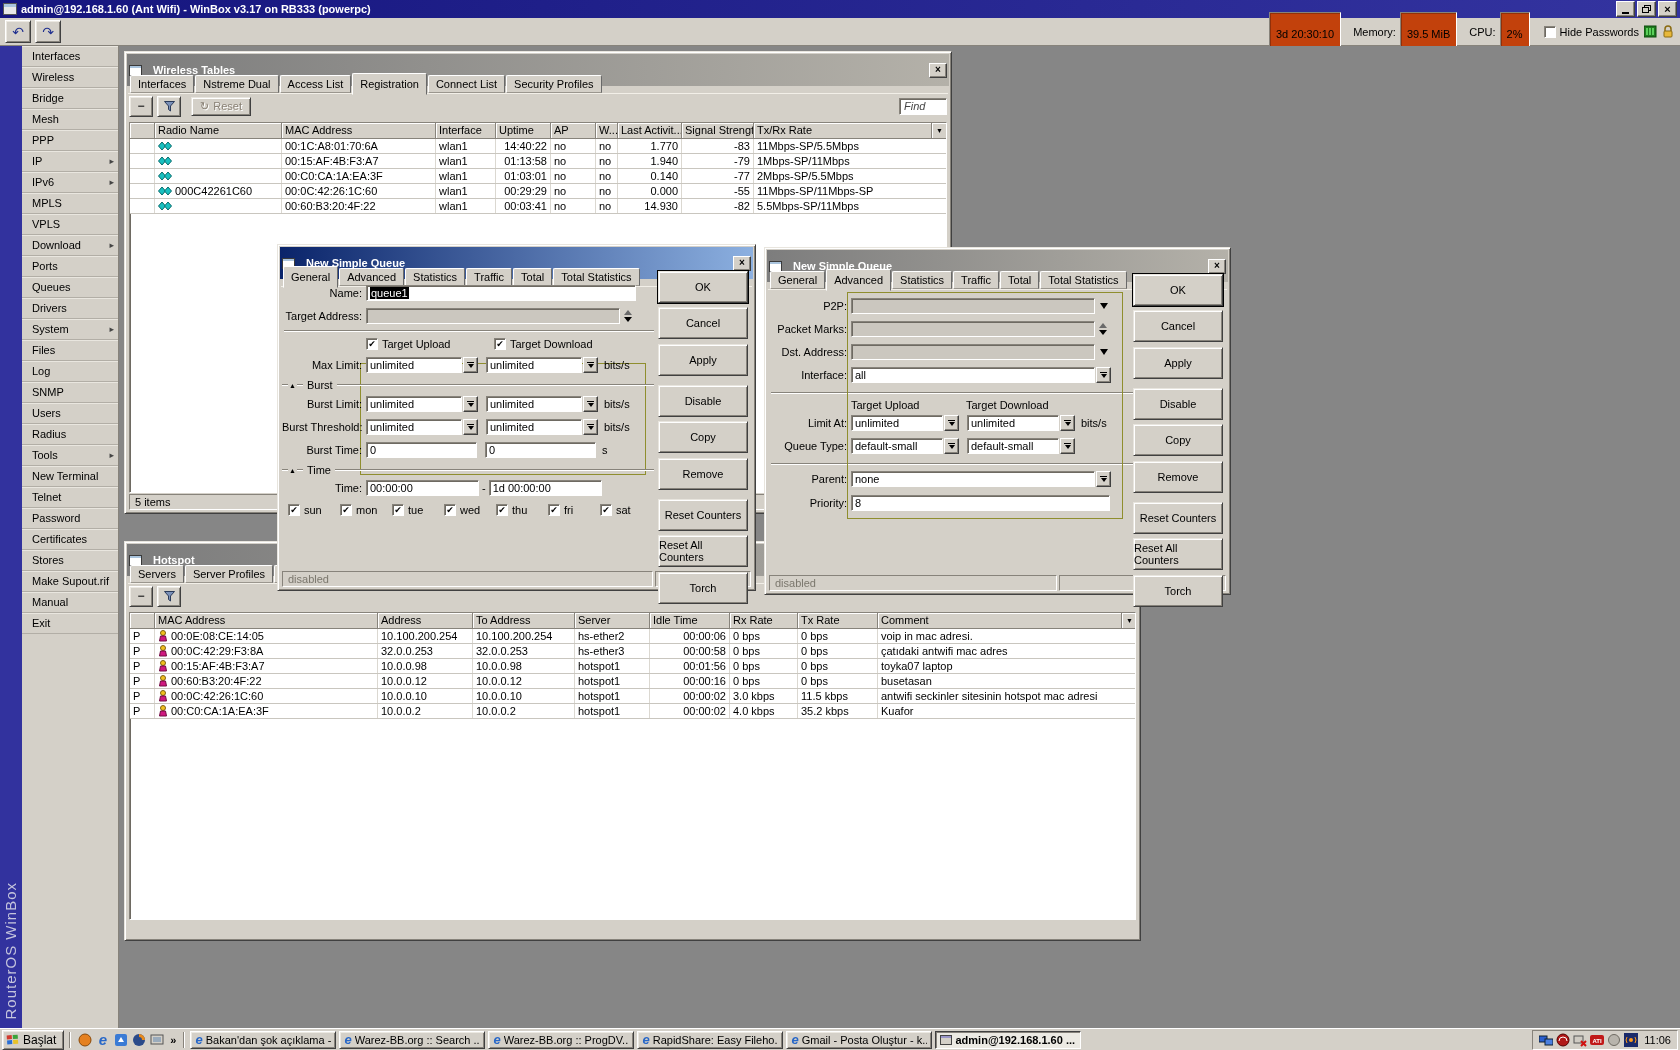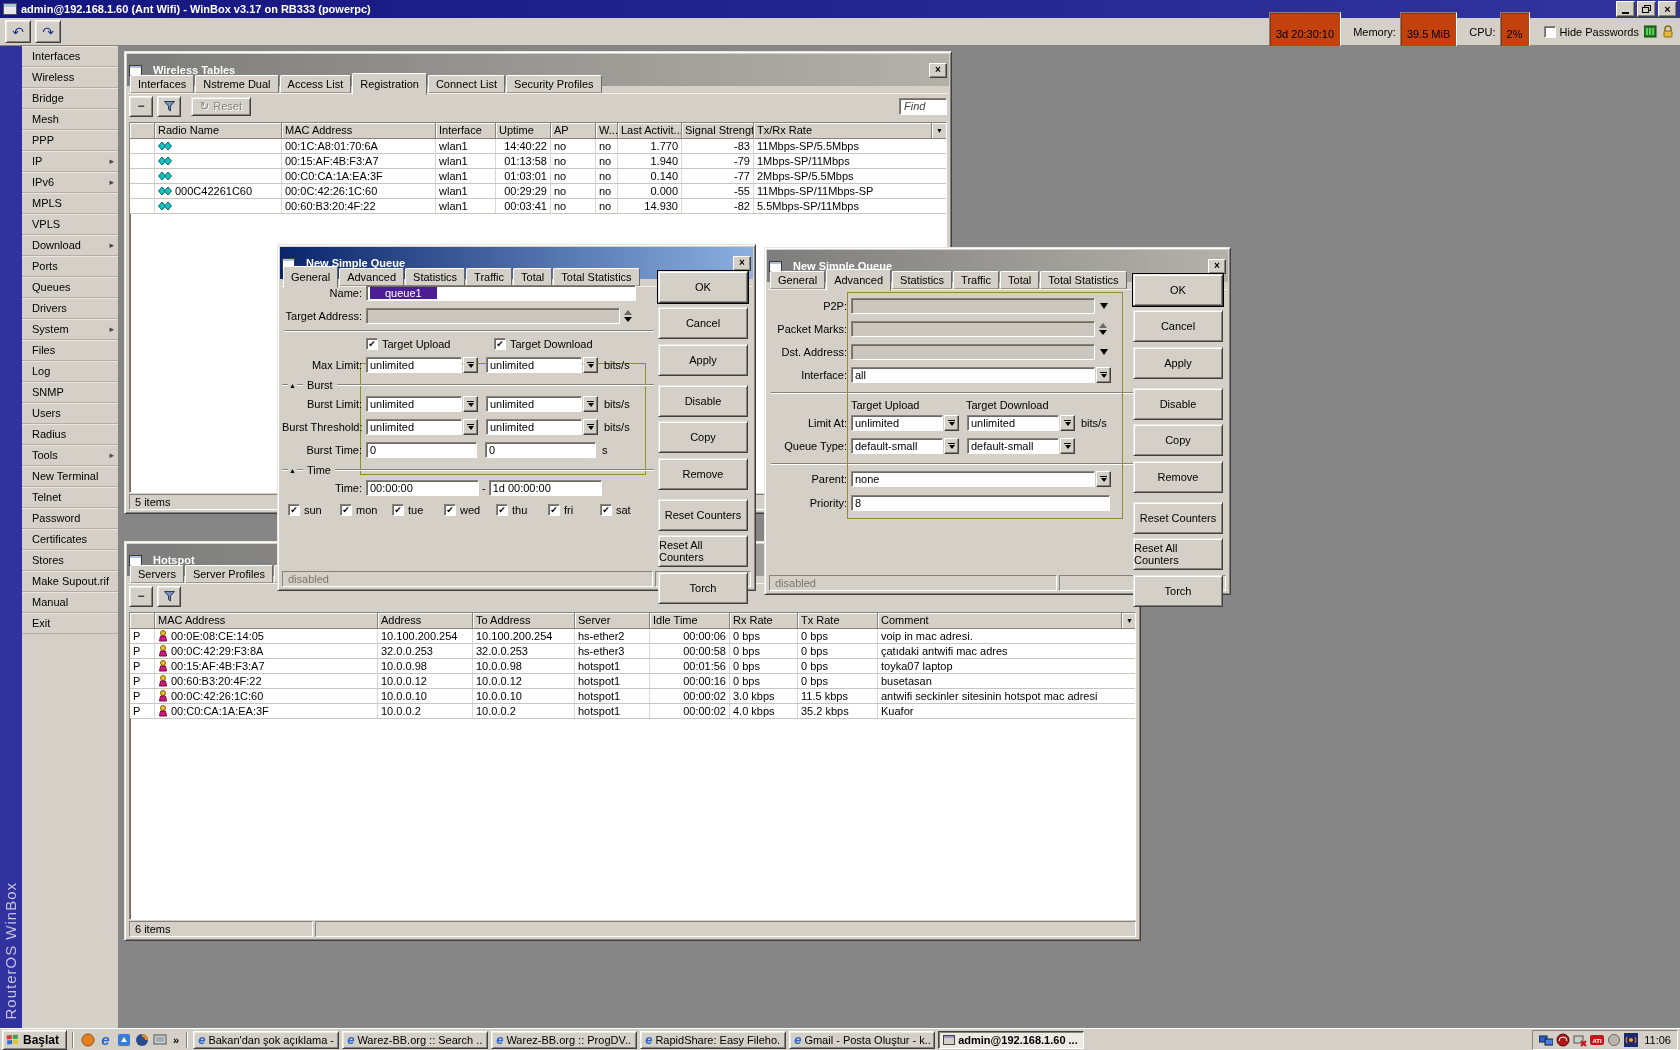--- a/index.html
+++ b/index.html
@@ -73,21 +73,21 @@
   .grow{flex:1}
 
   .btncol{position:absolute;top:26px;right:7px;width:90px;z-index:4}
   .form{position:absolute;left:4px;top:40px;width:378px}
   .formA{width:372px}
   .frow{display:flex;align-items:center;height:16px;position:relative;z-index:3}
   .flabel{width:80px;text-align:right;padding-right:4px;flex:none;white-space:nowrap}
   .formA .flabel{width:78px}
   .tinput{height:16px;box-sizing:border-box;background:#fff;border:1px solid;border-color:#87837b #fff #fff #87837b;box-shadow:inset 1px 1px 0 #6e6a62;padding:1px 3px;display:flex;align-items:center;overflow:hidden;white-space:nowrap;flex:none}
   .tinput.gray{background:#cbc7bf}
-  .selval{background:#4c1d95;color:#fff;padding:0 15px}
+  .selval{background:#000000;color:#fff;padding:0 1px}
   .dropbtn{width:15px;height:16px;box-sizing:border-box;margin-left:1px;background:#d4d0c8;border:1px solid;border-color:#fff #404040 #404040 #fff;box-shadow:inset -1px -1px 0 #87837b;display:flex;align-items:center;justify-content:center;flex:none}
   .dg{width:7px;border-top:1px solid #000;display:flex;justify-content:center;padding-top:1px}
   .dg::after{content:"";width:0;height:0;border:3px solid transparent;border-top:4px solid #000;border-bottom:0}
   .spin{display:flex;flex-direction:column;align-items:center;justify-content:center;gap:2px;width:12px;margin-left:2px;flex:none}
   .sup{width:0;height:0;border:4px solid transparent;border-top:0;border-bottom:5px solid #6a6a6a}
   .sdn{width:0;height:0;border:4px solid transparent;border-bottom:0;border-top:5px solid #000}
   .plaindown{width:0;height:0;border:4px solid transparent;border-bottom:0;border-top:6px solid #000;margin-left:5px}
   .suffix{margin-left:6px;white-space:nowrap}
   .gap8{width:8px;flex:none}
   .dash{margin:0 3px}
@@ -98,21 +98,21 @@
   .sgrow{flex:1;margin-right:6px}
   .tri{font-size:7px;line-height:1;margin:0 1px;color:#000}
   .slabel{padding:0 4px;white-space:nowrap}
   .oliv{position:absolute;border:1px solid #8f8e2e;z-index:1;pointer-events:none}
   .cbgroup{display:flex;align-items:center;gap:4px;flex:none}
   .daygroup{display:flex;align-items:center;gap:4px;width:52px;flex:none}
   #days-row{margin-left:6px}
 
   
   #taskbar{height:22px;background:#d4d0c8;border-top:1px solid #fff;display:flex;align-items:center;padding:0 2px;gap:3px;box-sizing:border-box}
-  .startbtn{height:18px;display:flex;align-items:center;gap:3px;padding:0 7px 0 3px;font-weight:bold;font-size:12px;background:#d4d0c8;border:1px solid;border-color:#fff #404040 #404040 #fff;box-shadow:inset 1px 1px 0 #ece9e2,inset -1px -1px 0 #87837b}
+  .startbtn{height:18px;display:flex;align-items:center;gap:3px;padding:0 7px 0 3px;font-weight:normal;font-size:12px;background:#d4d0c8;border:1px solid;border-color:#fff #404040 #404040 #fff;box-shadow:inset 1px 1px 0 #ece9e2,inset -1px -1px 0 #87837b}
   .qlsep{width:0;height:16px;border-left:1px solid #87837b;border-right:1px solid #fff;margin:0 2px}
   .qlicon{width:17px;height:17px;display:flex;align-items:center;justify-content:center;flex:none}
   .chev{font-weight:bold;font-size:11px;margin:0 2px}
   .taskbtn{width:146px;flex:none;height:18px;display:flex;align-items:center;gap:3px;padding:0 4px;overflow:hidden;background:#d4d0c8;border:1px solid;border-color:#fff #404040 #404040 #fff;box-shadow:inset 1px 1px 0 #ece9e2,inset -1px -1px 0 #87837b;box-sizing:border-box}
   .taskbtn.active{font-weight:bold;background:#eceae3;border-color:#404040 #fff #fff #404040;box-shadow:inset 1px 1px 0 #87837b}
   .ieico{color:#2767c8;font-weight:bold;font-style:italic;font-size:13px;line-height:1;flex:none}
   .winicosm{width:12px;height:10px;background:#d4d0c8;border:1px solid #444;box-shadow:inset 0 2px 0 #9a96c8;flex:none;box-sizing:border-box}
   .tasklab{white-space:nowrap;overflow:hidden}
   #tray{margin-left:auto;height:18px;display:flex;align-items:center;gap:3px;border:1px solid;border-color:#87837b #fff #fff #87837b;padding:0 6px}
   .trayico{width:14px;height:14px;display:flex;align-items:center;justify-content:center;flex:none}
@@ -576,24 +576,20 @@
               </span>
               <span class="tcell">10.0.0.2</span>
               <span class="tcell">10.0.0.2</span>
               <span class="tcell">hotspot1</span>
               <span class="tcell r">00:00:02</span>
               <span class="tcell">4.0 kbps</span>
               <span class="tcell">35.2 kbps</span>
               <span class="tcell">Kuafor</span>
             </div>
           </div>
-        <div class="win-status">
-          <span class="statuscell" style="width:184px">6 items</span>
-          <span class="statuscell grow"></span>
-        </div>
       </div>
 
       <div class="dlg" id="dlg-general" style="left:158px;top:198px;width:479px;height:347px;z-index:3">
         <div class="titlebar active">
           <span class="wico"></span>
           <span>New Simple Queue</span>
           <span class="xbtn">×</span>
         </div>
         <div class="tabs" id="tabs-general">
             <span class="tab active">General</span>

